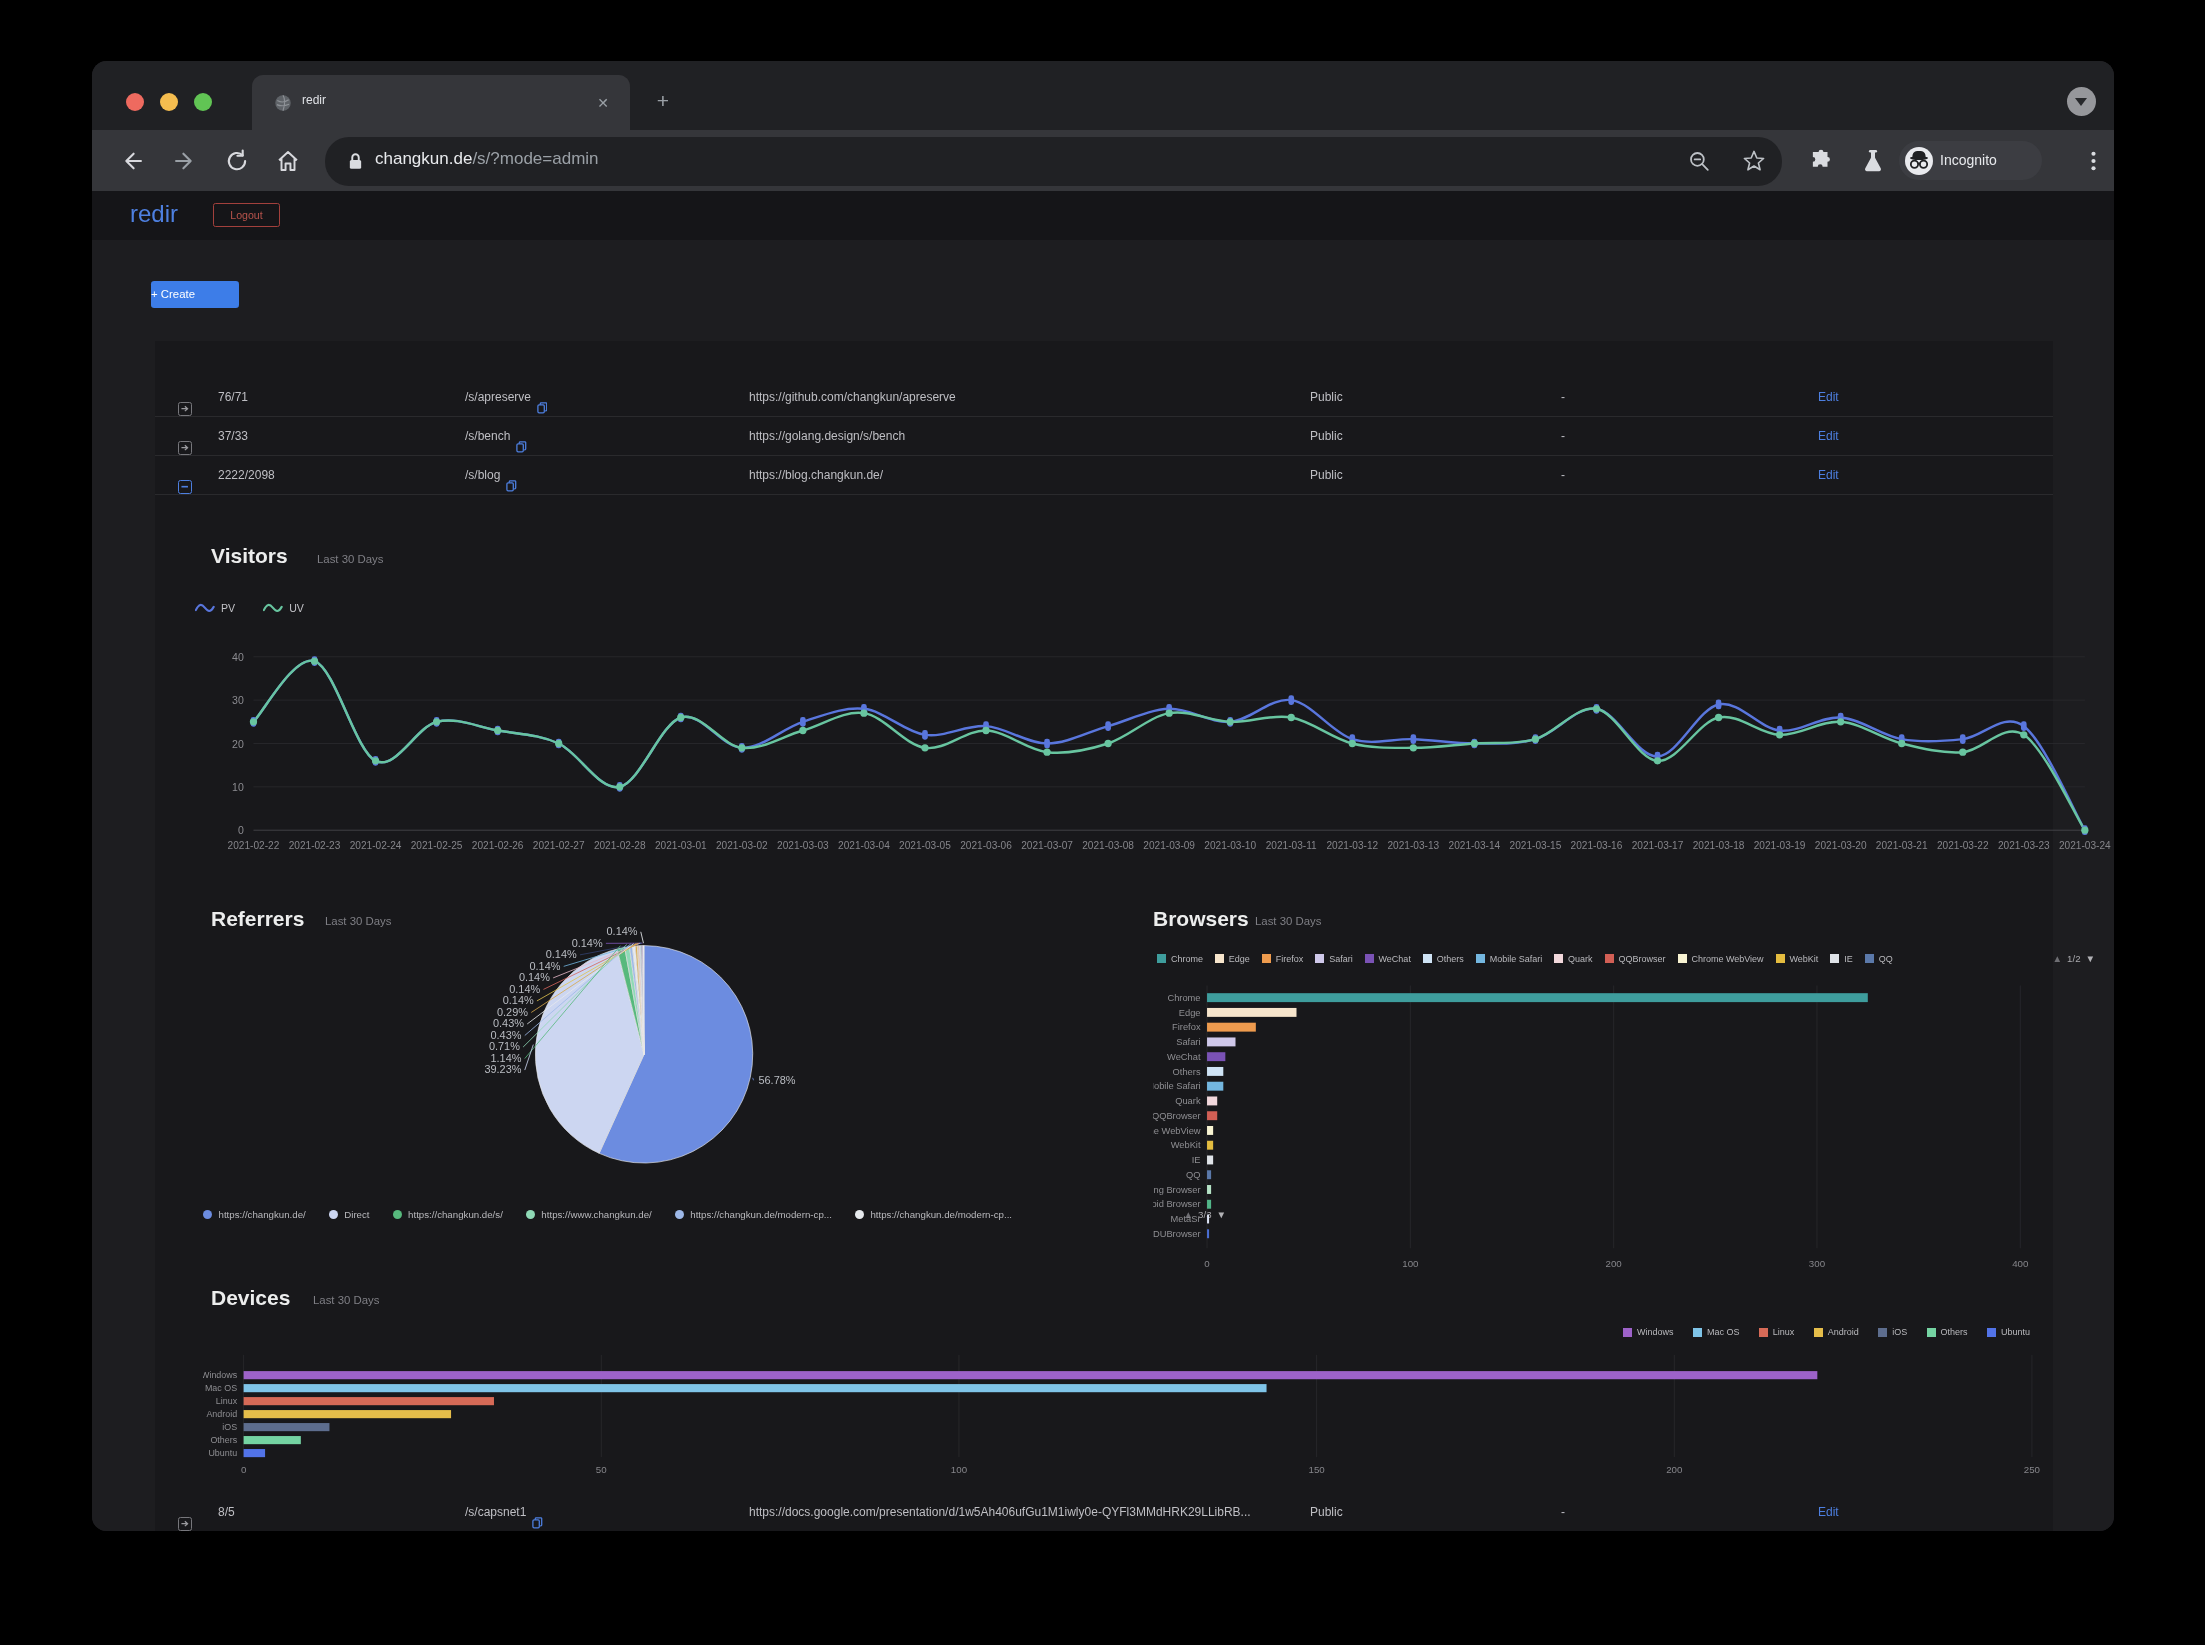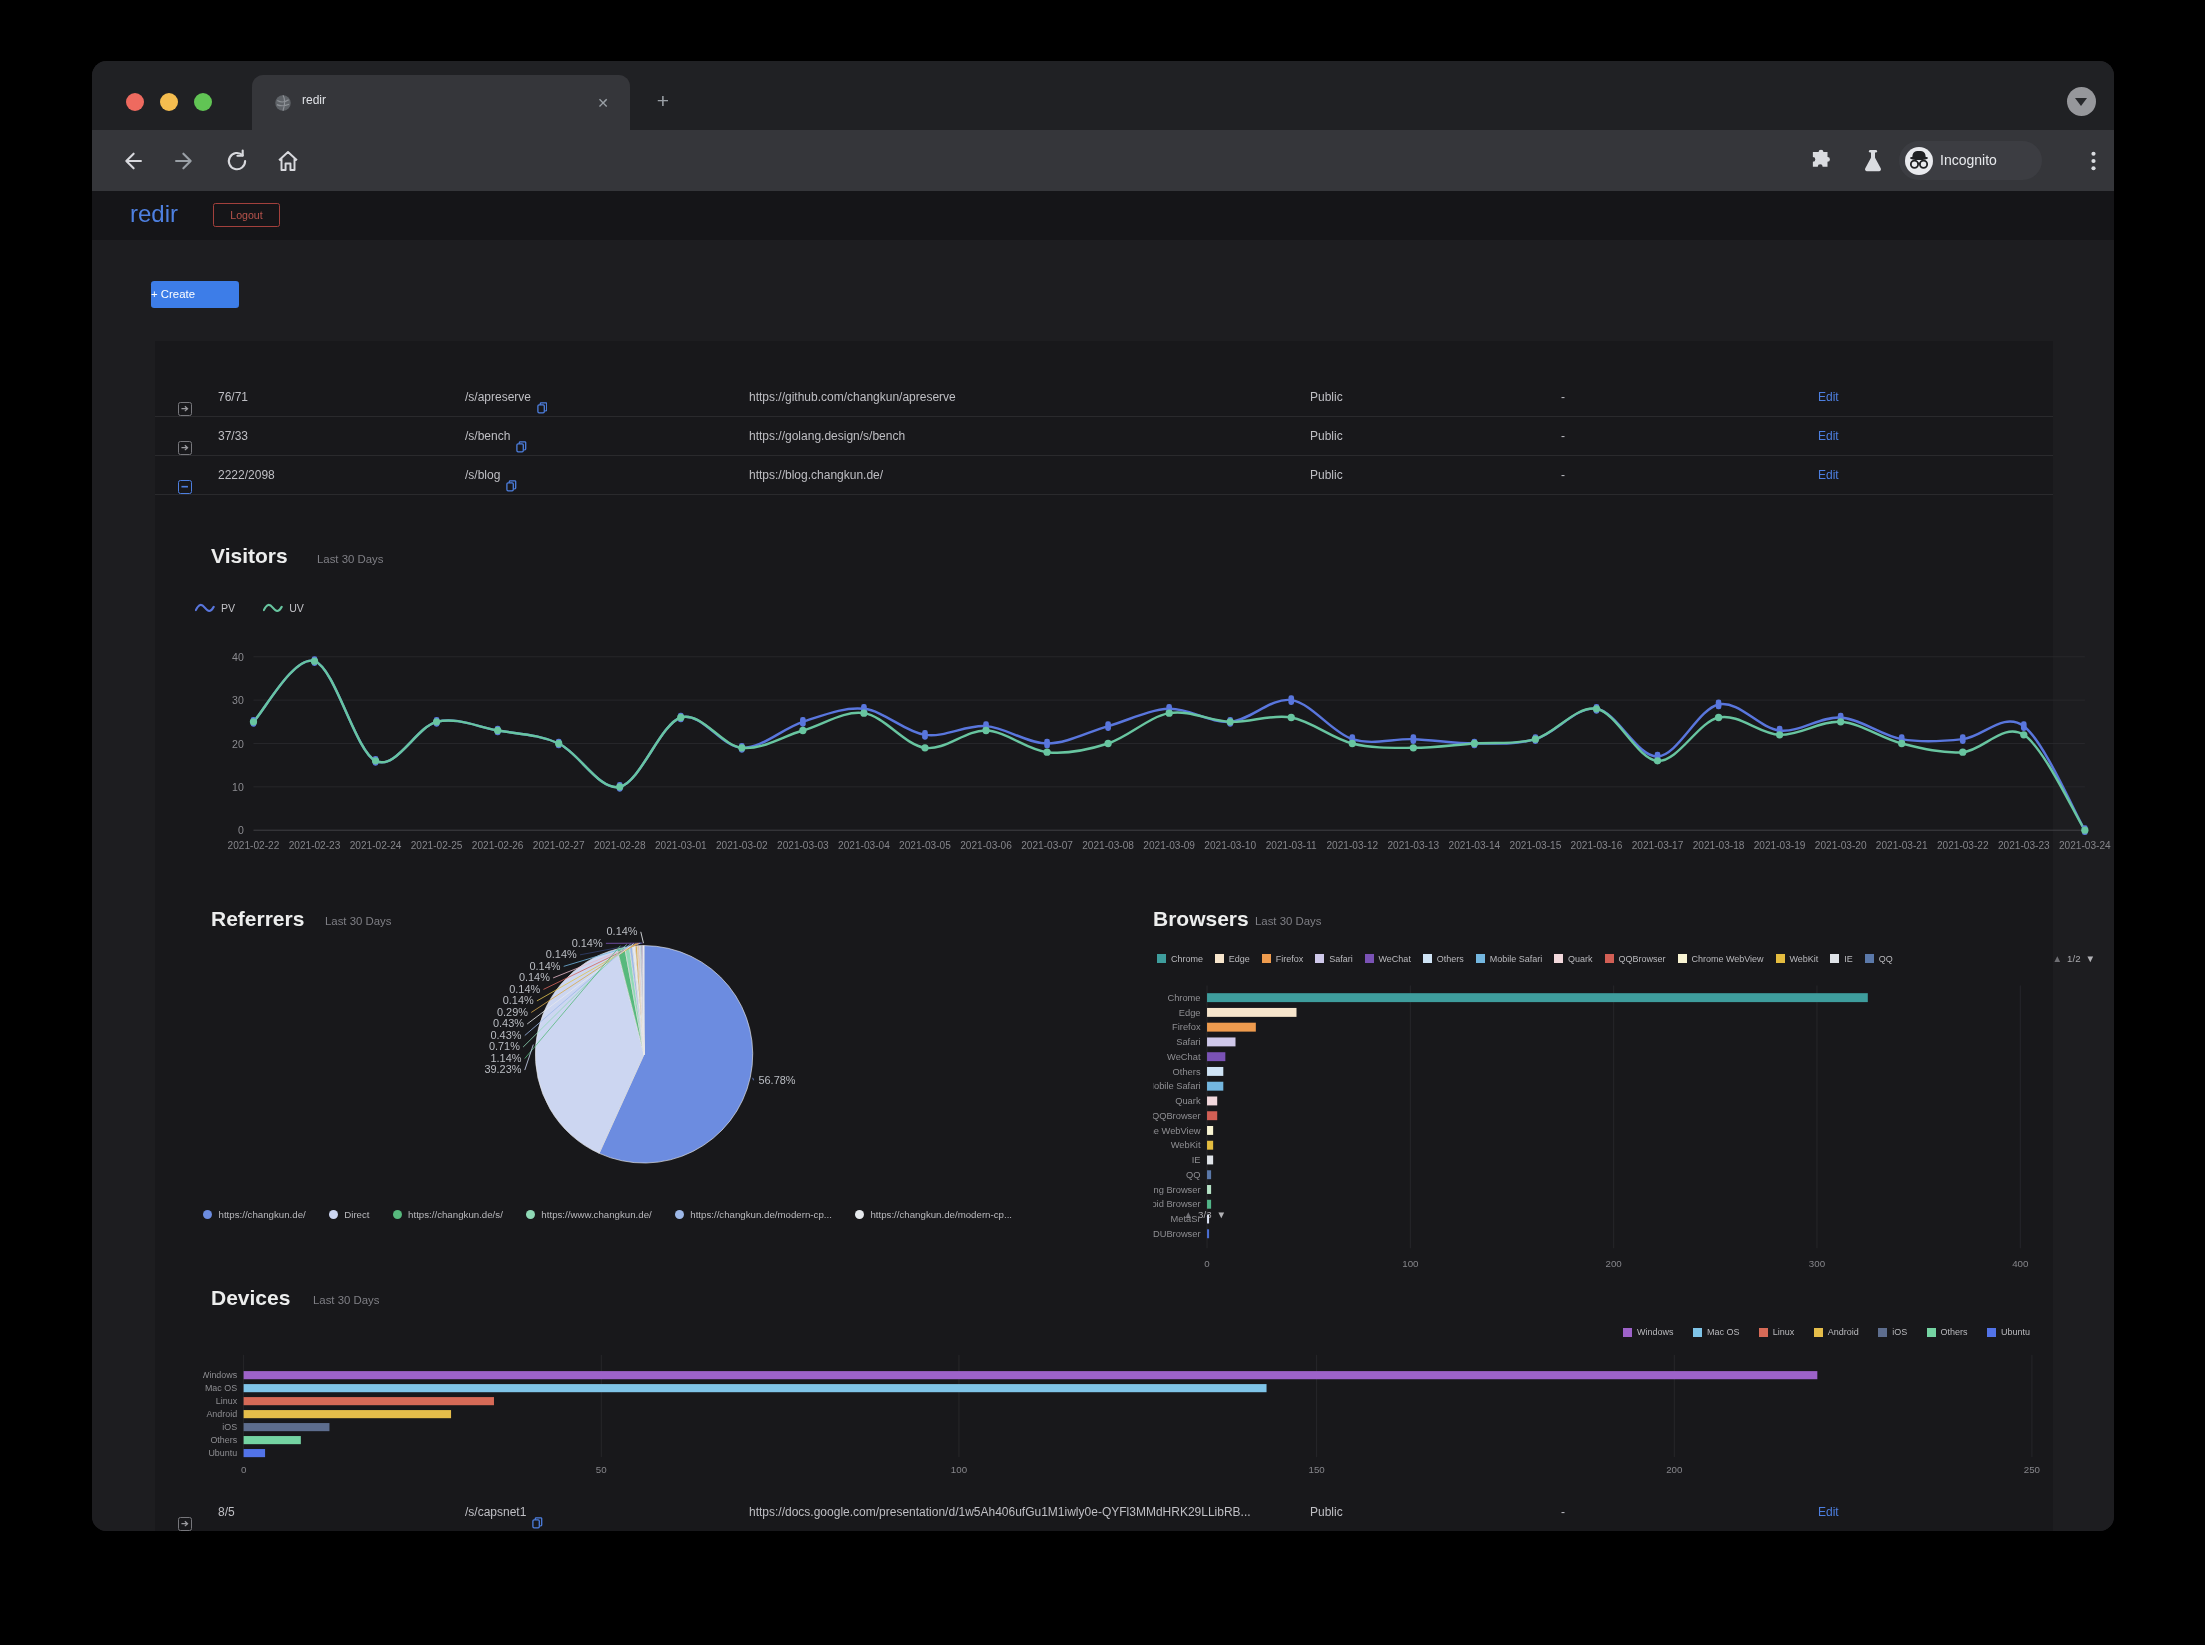--- a/index.html
+++ b/index.html
@@ -111,20 +111,34 @@
         <path d="M14 7 L23 16 L14 25 M23 16 H5" stroke="#9aa0a6" stroke-width="2.6" fill="none" stroke-linecap="round" stroke-linejoin="round"></path>
       </svg>
       <svg class="navic" style="left:132px" viewBox="0 0 32 32">
         <path d="M26 16 A10 10 0 1 1 23 9" stroke="#d8d9dd" stroke-width="2.6" fill="none" stroke-linecap="round"></path>
         <path d="M23 3 V9.5 H16.5" stroke="#d8d9dd" stroke-width="2.6" fill="none" stroke-linecap="round" stroke-linejoin="round"></path>
       </svg>
       <svg class="navic" style="left:183px" viewBox="0 0 32 32">
         <path d="M5 15 L16 5 L27 15 M8 13 V27 H13 V19 H19 V27 H24 V13" stroke="#d8d9dd" stroke-width="2.4" fill="none" stroke-linejoin="round"></path>
       </svg>
 
+      <div class="urlbar">
+        <svg class="lock" viewBox="0 0 26 26">
+          <rect x="6" y="11" width="14" height="11" rx="2" fill="#dadce0"></rect>
+          <path d="M9 11 V8 a4 4 0 0 1 8 0 V11" stroke="#dadce0" stroke-width="2.4" fill="none"></path>
+        </svg>
+        <div class="urltext"><span>changkun.de</span><span class="dim">/s/?mode=admin</span></div>
+        <svg class="url-right-ic" style="left:1362px" viewBox="0 0 30 30">
+          <circle cx="13" cy="13" r="8" stroke="#bdc1c6" stroke-width="2.2" fill="none"></circle>
+          <path d="M9.5 13 H16.5 M19 19 L26 26" stroke="#bdc1c6" stroke-width="2.2" stroke-linecap="round"></path>
+        </svg>
+        <svg class="url-right-ic" style="left:1417px" viewBox="0 0 30 30">
+          <path d="M15 3 L18.5 11.2 L27 11.8 L20.5 17.5 L22.6 26 L15 21.3 L7.4 26 L9.5 17.5 L3 11.8 L11.5 11.2 Z" stroke="#bdc1c6" stroke-width="2" fill="none" stroke-linejoin="round"></path>
+        </svg>
+      </div>
 
       <svg class="navic" style="left:1716px" viewBox="0 0 32 32">
         <path d="M13 5 a3 3 0 0 1 6 0 h5 v6 a3 3 0 0 1 0 6 v6 h-6 a3 3 0 0 0 -6 0 H6 v-6 a3 3 0 0 0 0 -6 V5 Z" fill="#dadce0"></path>
       </svg>
       <svg class="navic" style="left:1768px" viewBox="0 0 32 32">
         <path d="M12 4 h8 M13.5 4 V12 L22 26 a2 2 0 0 1 -1.8 3 H11.8 A2 2 0 0 1 10 26 L18.5 12 V4" fill="none"></path>
         <path d="M13.5 4 V12 L6.5 25 a2.4 2.4 0 0 0 2.1 3.6 H23.4 A2.4 2.4 0 0 0 25.5 25 L18.5 12 V4 Z" fill="#dadce0"></path>
         <rect x="11" y="2.5" width="10" height="3" rx="1.5" fill="#dadce0"></rect>
       </svg>
       <div class="pill">

